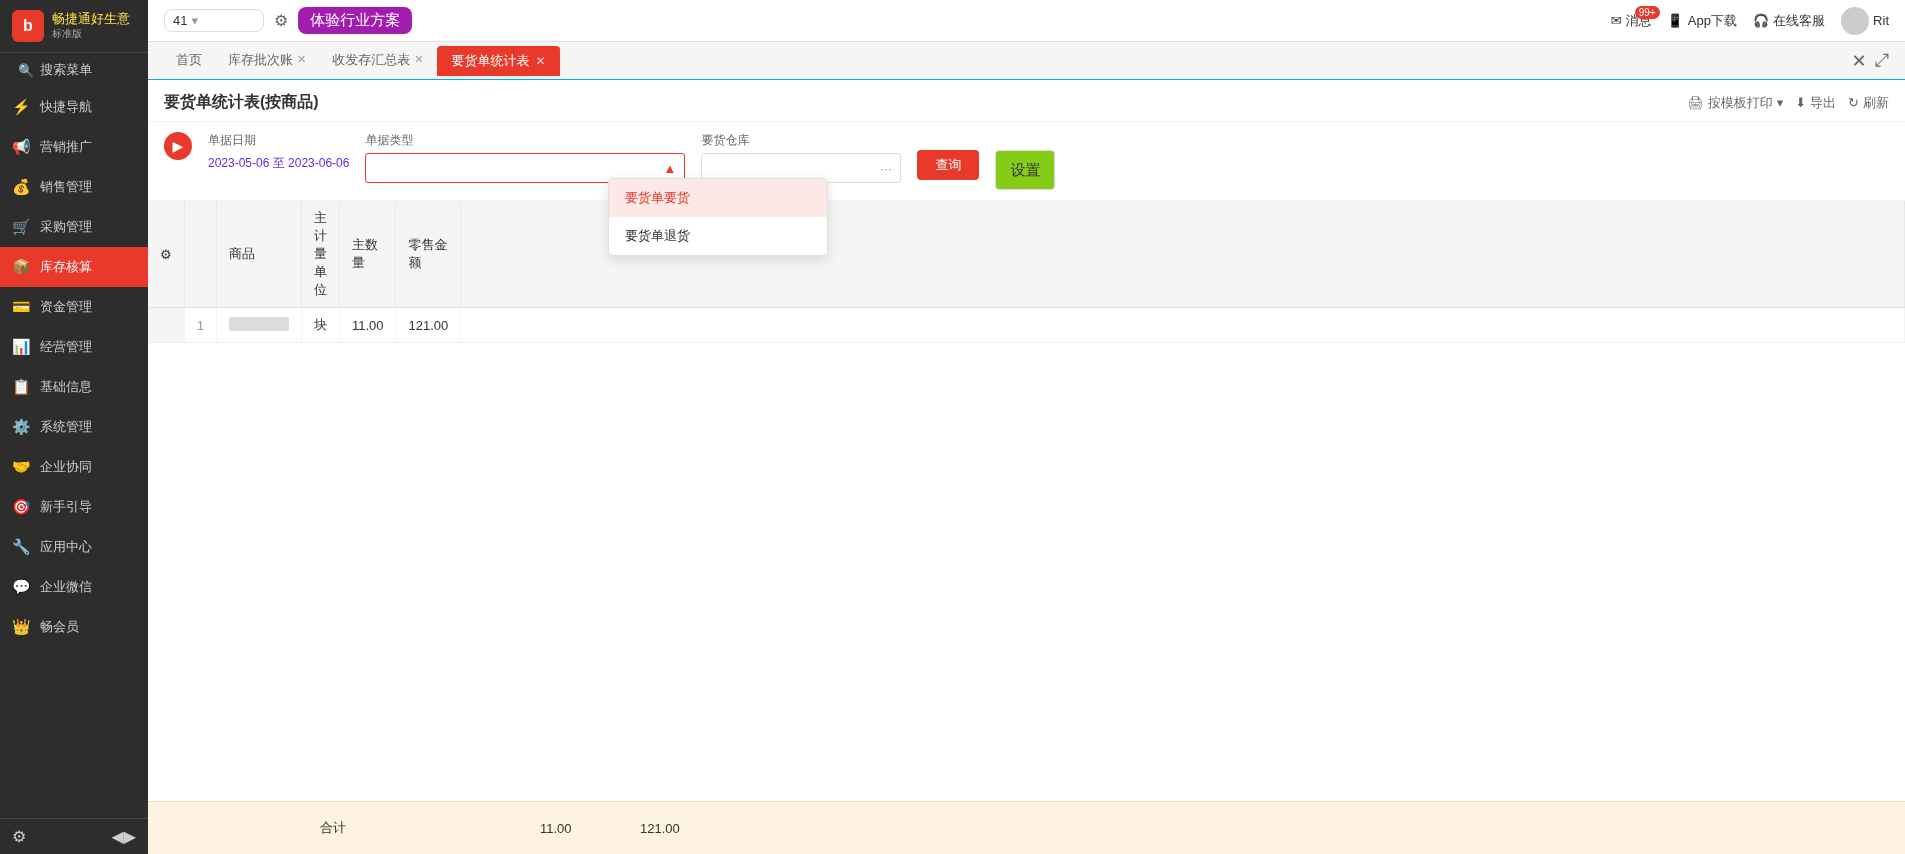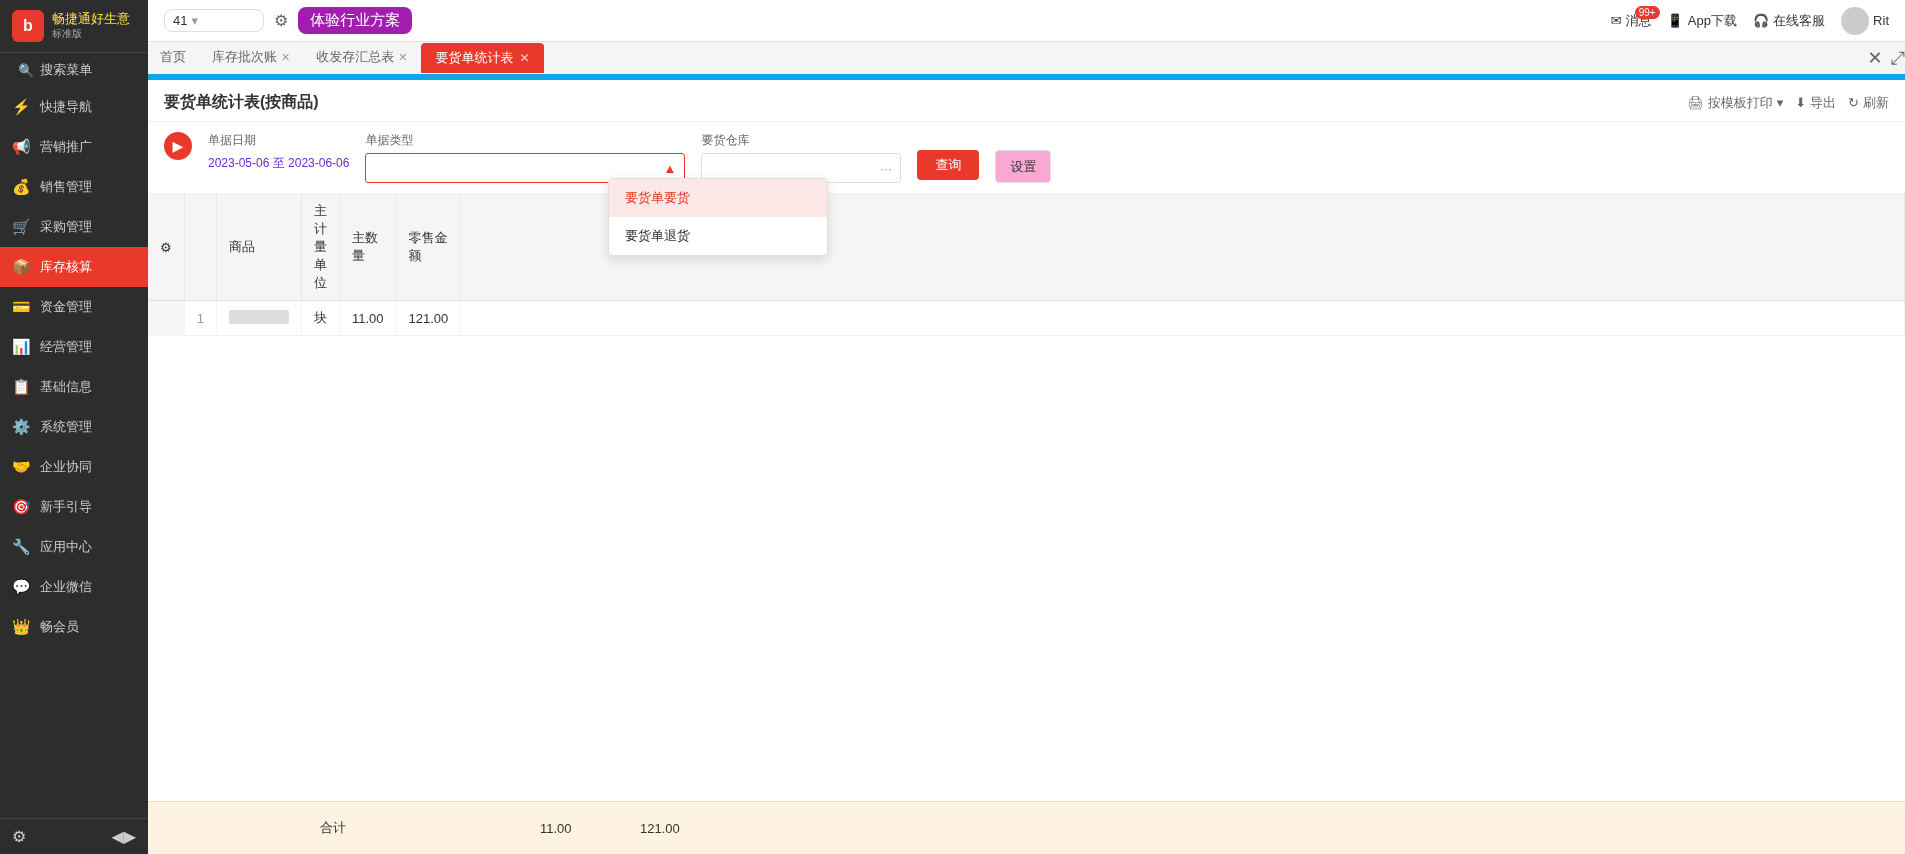--- a/index.html
+++ b/index.html
@@ -90,22 +90,22 @@
       background: #e8392a; color: #fff;
       font-size: 10px; border-radius: 8px;
       padding: 1px 4px; position: absolute; top: -6px; right: -8px;
       min-width: 16px; text-align: center;
     }
     .avatar { width: 28px; height: 28px; background: #ccc; border-radius: 50%; }
 
     
     .tabbar {
       display: flex; align-items: center;
-      background: #f5f5f5; border-bottom: 6px solid #0ea5e9;
-      padding: 0 0; flex-shrink: 0; height: 38px;
+      background: #f5f5f5; border-bottom: 1px solid #0ea5e9;
+      padding: 0 16px; flex-shrink: 0; height: 38px;
     }
     .tab {
       padding: 6px 12px; font-size: 13px; color: #666;
       cursor: pointer; display: flex; align-items: center; gap: 4px;
       border-bottom: 2px solid transparent; margin-right: 2px;
     }
     .tab-active-container {
       background: #e8392a; color: #fff;
       padding: 6px 14px; font-size: 13px;
       cursor: pointer; display: flex; align-items: center; gap: 6px;
@@ -176,23 +176,23 @@
       padding: 4px 8px; font-size: 13px; color: #999; cursor: pointer;
       min-width: 200px; height: 30px;
     }
 
     .btn-query {
       background: #e8392a; color: #fff;
       padding: 5px 18px; border-radius: 4px; font-size: 13px; cursor: pointer;
       border: none; margin-top: 18px; height: 30px;
     }
     .btn-settings {
-      background: #f9a8d4; color: #333;
-      padding: 5px 14px; border-radius: 4px; font-size: 13px; cursor: pointer;
-      border: 1px solid #ddd; margin-top: 18px; height: 33px;
+      background: #84cc16; color: #333;
+      padding: 5px 14px; border-radius: 4px; font-size: 15px; cursor: pointer;
+      border: 1px solid #ddd; margin-top: 18px; height: 40px;
     }
 
     
     .dropdown-overlay {
       position: absolute;
       top: 56px;
       left: 460px;
       background: #fff;
       border: 1px solid #e0e0e0;
       border-radius: 4px;

